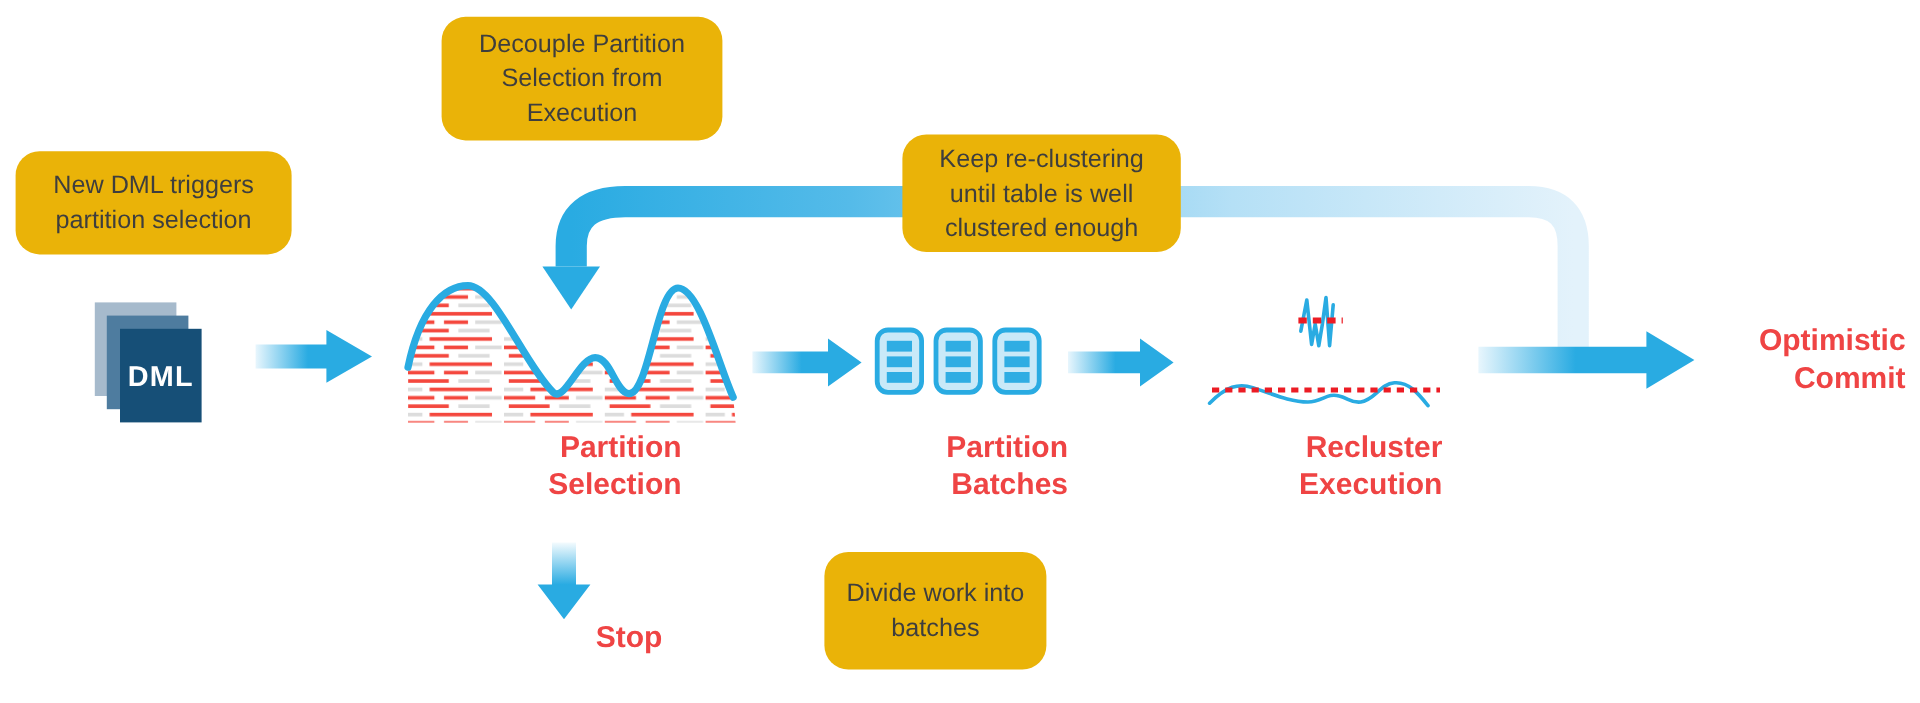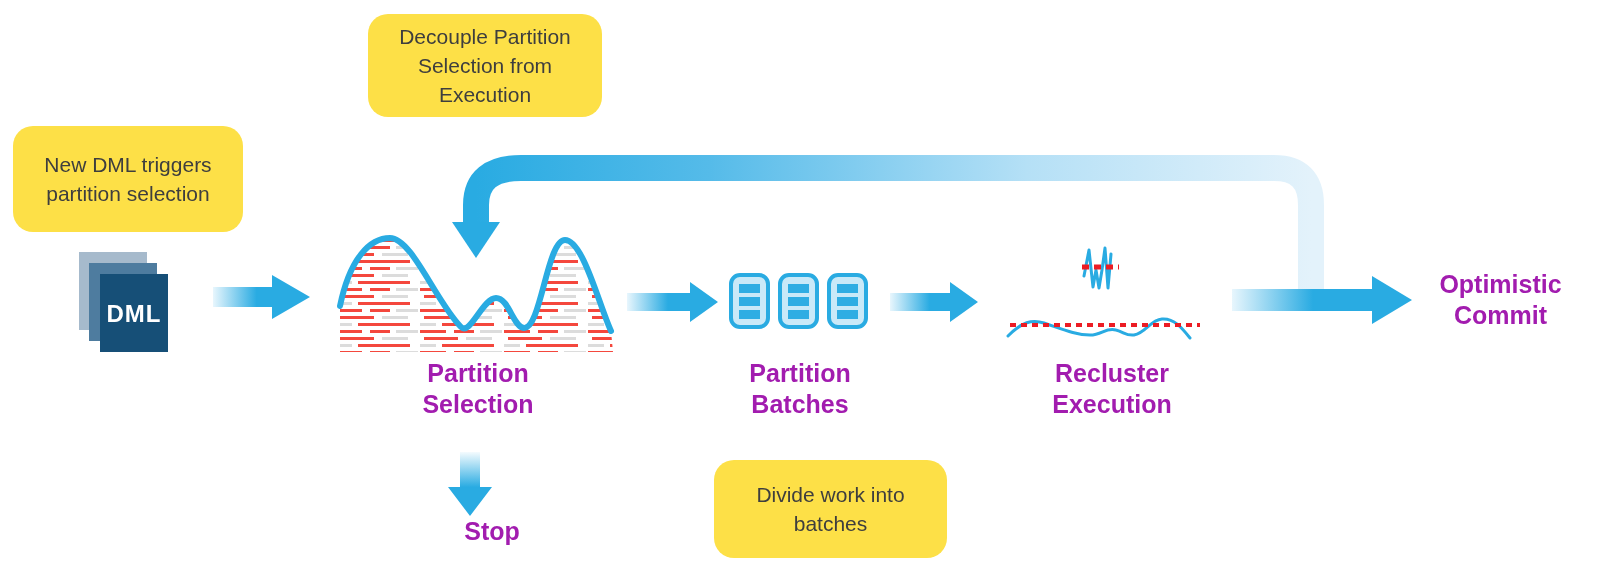--- a/index.html
+++ b/index.html
@@ -2,32 +2,32 @@
 <html><head>
 <meta charset="utf-8">
 <style>
   html,body{margin:0;padding:0;background:#fff;}
   .canvas{
     position:relative;width:1600px;height:586px;background:#ffffff;overflow:hidden;
     font-family:"Liberation Sans", sans-serif;
   }
   .layer{position:absolute;left:0;top:0;}
   .note{
-    position:absolute;background:#fde047;border-radius:20px;color:#3E3E3E;
+    position:absolute;background:#eab308;border-radius:20px;color:#3E3E3E;
     font-size:21px;line-height:29px;display:flex;align-items:center;justify-content:center;
     text-align:center;white-space:pre-line;
   }
   .stage{
-    position:absolute;color:#a21caf;font-weight:bold;font-size:25px;line-height:31px;
-    text-align:center;white-space:pre-line;
+    position:absolute;color:#ef4444;font-weight:bold;font-size:25px;line-height:31px;
+    text-align:right;white-space:pre-line;
   }
-  .note-new-dml{left:13px;top:126px;width:230px;height:106px;}
+  .note-new-dml{left:13px;top:126px;width:230px;height:86px;}
   .note-decouple{left:368px;top:14px;width:234px;height:103px;}
   .note-keep{left:752px;top:112px;width:232px;height:98px;}
-  .note-divide{left:714px;top:460px;width:233px;height:98px;}
+  .note-divide{left:687px;top:460px;width:185px;height:98px;}
   .stage-partition-selection{left:388px;top:358px;width:180px;}
   .stage-partition-batches{left:710px;top:358px;width:180px;}
   .stage-recluster-execution{left:1022px;top:358px;width:180px;}
   .stage-optimistic-commit{left:1413px;top:269px;width:175px;}
   .stage-stop{left:432px;top:516px;width:120px;}
   svg text{font-family:"Liberation Sans", sans-serif;}
 </style>
 </head>
 <body>
 
@@ -124,20 +124,25 @@
 
   <div class="note note-new-dml">
     <span>New DML triggers
 partition selection</span>
   </div>
   <div class="note note-decouple">
     <span>Decouple Partition
 Selection from
 Execution</span>
   </div>
+  <div class="note note-keep">
+    <span>Keep re-clustering
+until table is well
+clustered enough</span>
+  </div>
   <div class="note note-divide">
     <span>Divide work into
 batches</span>
   </div>
 
   <div class="stage stage-partition-selection">Partition
 Selection</div>
   <div class="stage stage-partition-batches">Partition
 Batches</div>
   <div class="stage stage-recluster-execution">Recluster

